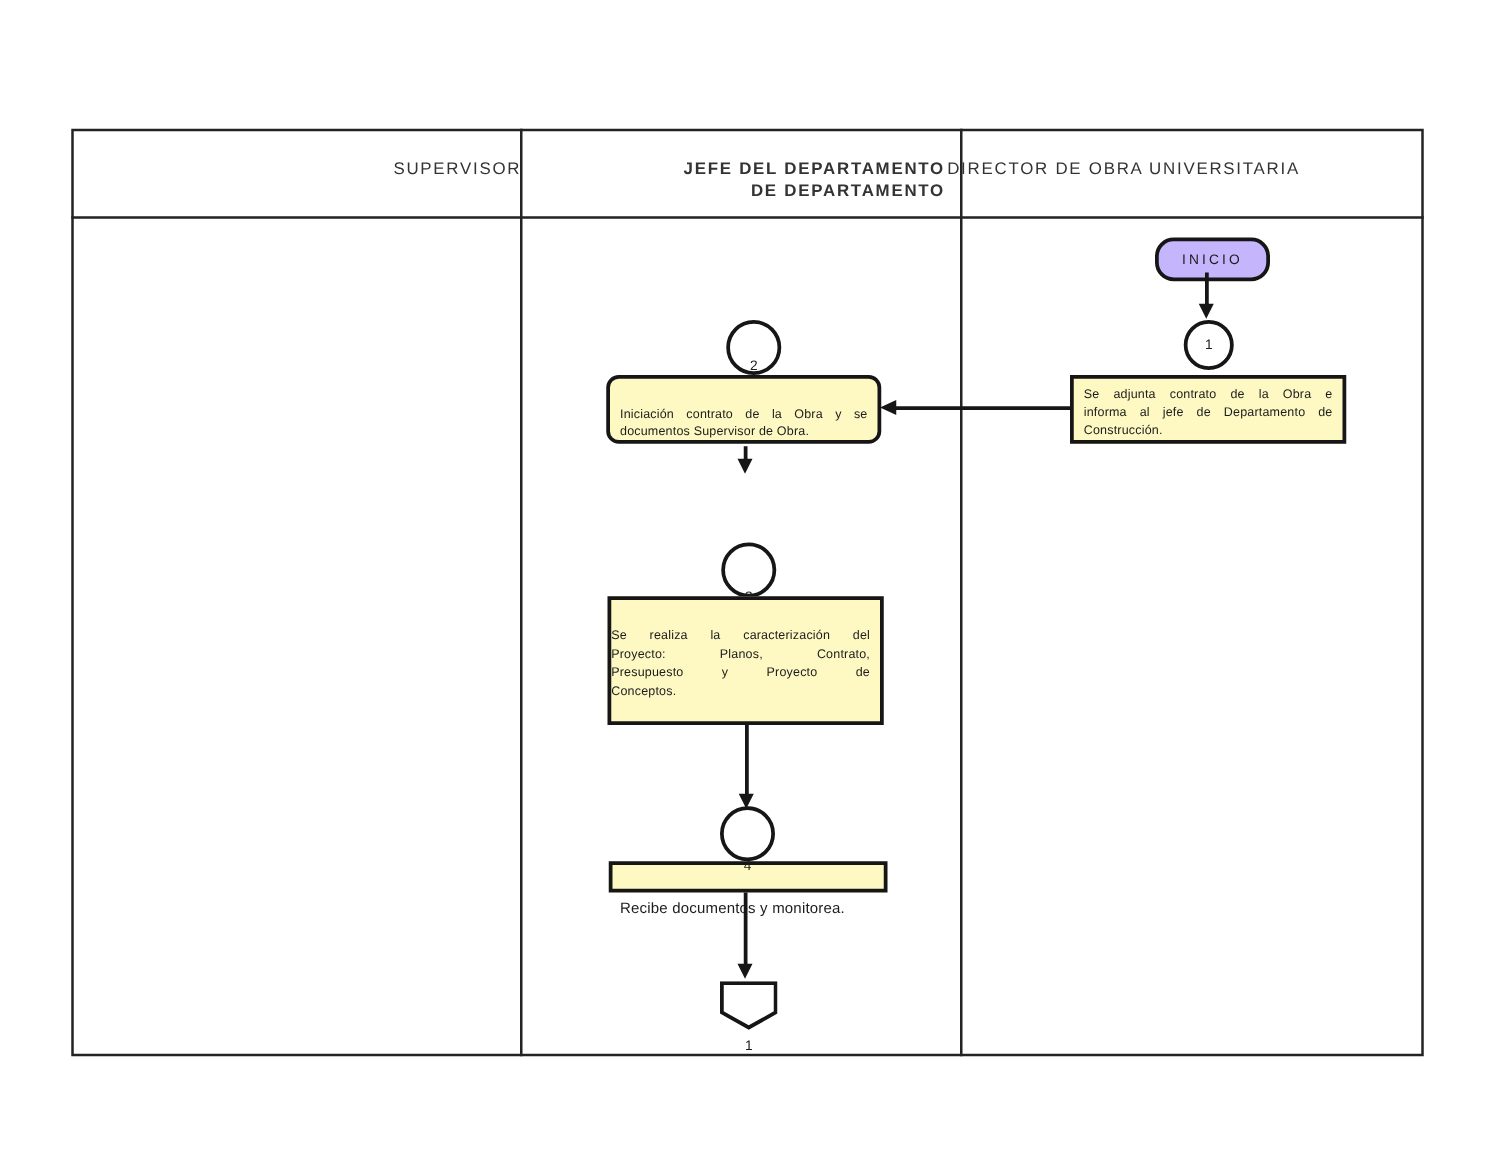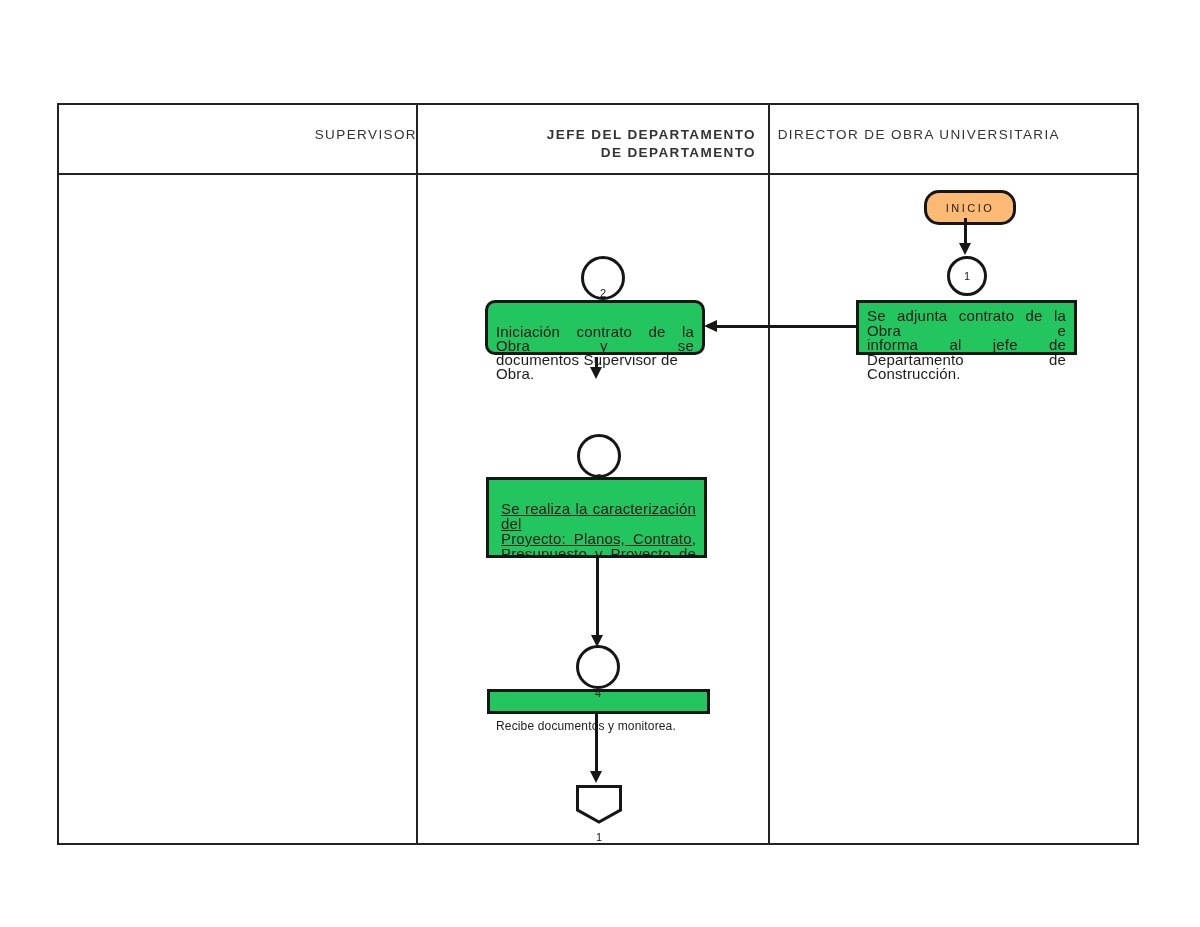--- a/index.html
+++ b/index.html
@@ -8,27 +8,27 @@
 
   
   .frame{position:absolute;left:57px;top:103px;width:1078px;height:738px;
          border:2px solid #232323;background:transparent;}
   .vline{position:absolute;top:103px;width:2px;height:742px;background:#232323;}
   .hline{position:absolute;left:57px;top:173px;width:1082px;height:2px;background:#232323;}
   .lane-title{position:absolute;top:126px;text-align:right;font-size:13.5px;
               letter-spacing:1.4px;line-height:17.5px;color:#333;}
 
   
-  .terminator{position:absolute;border:3px solid #161616;border-radius:15px;background:#fdba74;
+  .terminator{position:absolute;border:3px solid #161616;border-radius:15px;background:#c4b5fd;
               display:flex;align-items:center;justify-content:center;
               font-size:11px;letter-spacing:2.5px;color:#1c1c1c;}
   .circle{position:absolute;border:3px solid #161616;border-radius:50%;background:#fff;}
   .circle .num{position:absolute;left:0;right:0;text-align:center;font-size:11px;color:#1c1c1c;}
   .num-center{top:0;bottom:0;display:flex;align-items:center;justify-content:center;}
-  .pbox{position:absolute;border:3px solid #161616;background:#22c55e;font-size:15px;
+  .pbox{position:absolute;border:3px solid #161616;background:#fef9c3;font-size:10px;
         letter-spacing:0.15px;color:#1c1c1c;box-sizing:border-box;}
   .jl{text-align:justify;text-align-last:justify;}
   .ll{text-align:left;}
   .flow-line-v{position:absolute;width:3px;background:#161616;}
   .flow-line-h{position:absolute;height:3px;background:#161616;}
   .ah-down{position:absolute;width:0;height:0;border-left:6px solid transparent;
            border-right:6px solid transparent;border-top:12px solid #161616;}
   .ah-left{position:absolute;width:0;height:0;border-top:6px solid transparent;
            border-bottom:6px solid transparent;border-right:13px solid #161616;}
   .small-label{position:absolute;font-size:12px;letter-spacing:0.15px;color:#1c1c1c;}
@@ -46,21 +46,21 @@
   <div class="vline" style="left:768px;"></div>
   <div class="hline"></div>
 
   <div class="lane-title" style="left:57px;width:360px;">
     <div>SUPERVISOR</div>
   </div>
   <div class="lane-title" style="left:404px;width:352px;font-weight:bold;">
     <div>JEFE DEL DEPARTAMENTO</div>
     <div>DE DEPARTAMENTO</div>
   </div>
-  <div class="lane-title" style="left:757px;width:303px;">
+  <div class="lane-title" style="left:737px;width:303px;">
     <div>DIRECTOR DE OBRA UNIVERSITARIA</div>
   </div>
 
   <div class="terminator" style="left:924px;top:190px;width:86px;height:29px;">
     <span>INICIO</span>
   </div>
 
   <div class="flow-line-v" style="left:964px;top:218px;height:27px;"></div>
   <div class="ah-down" style="left:959px;top:243px;"></div>
 
@@ -86,21 +86,21 @@
     <div class="ll">documentos Supervisor de Obra.</div>
   </div>
 
   <div class="flow-line-v" style="left:595px;top:357px;height:12px;"></div>
   <div class="ah-down" style="left:590px;top:367px;"></div>
 
   <div class="circle z1" style="left:577px;top:434px;width:38px;height:38px;">
     <span class="num" style="bottom:-9px;">3</span>
   </div>
 
-  <div class="pbox z2" style="left:486px;top:477px;width:221px;height:81px;padding:21px 8px 0 12px;line-height:15px;overflow:hidden;text-decoration:underline;">
+  <div class="pbox z2" style="left:486px;top:477px;width:221px;height:103px;padding:21px 8px 0 0;line-height:15px;overflow:hidden;">
     <div class="jl">Se realiza la caracterización del</div>
     <div class="jl">Proyecto: Planos, Contrato,</div>
     <div class="jl">Presupuesto y Proyecto de</div>
     <div class="ll">Conceptos.</div>
   </div>
 
   <div class="flow-line-v" style="left:596px;top:558px;height:78px;"></div>
   <div class="ah-down" style="left:591px;top:635px;"></div>
 
   <div class="circle z3" style="left:576px;top:645px;width:38px;height:38px;">

